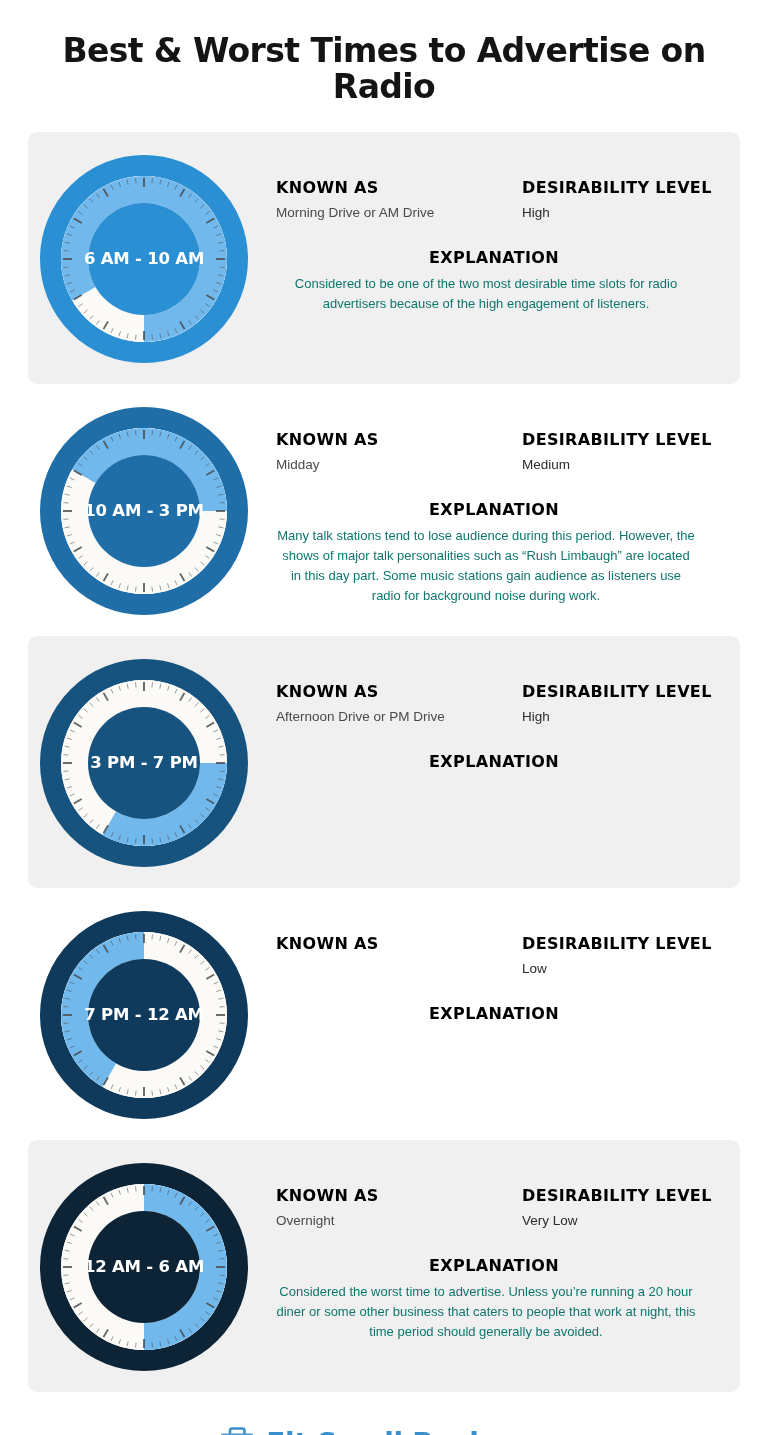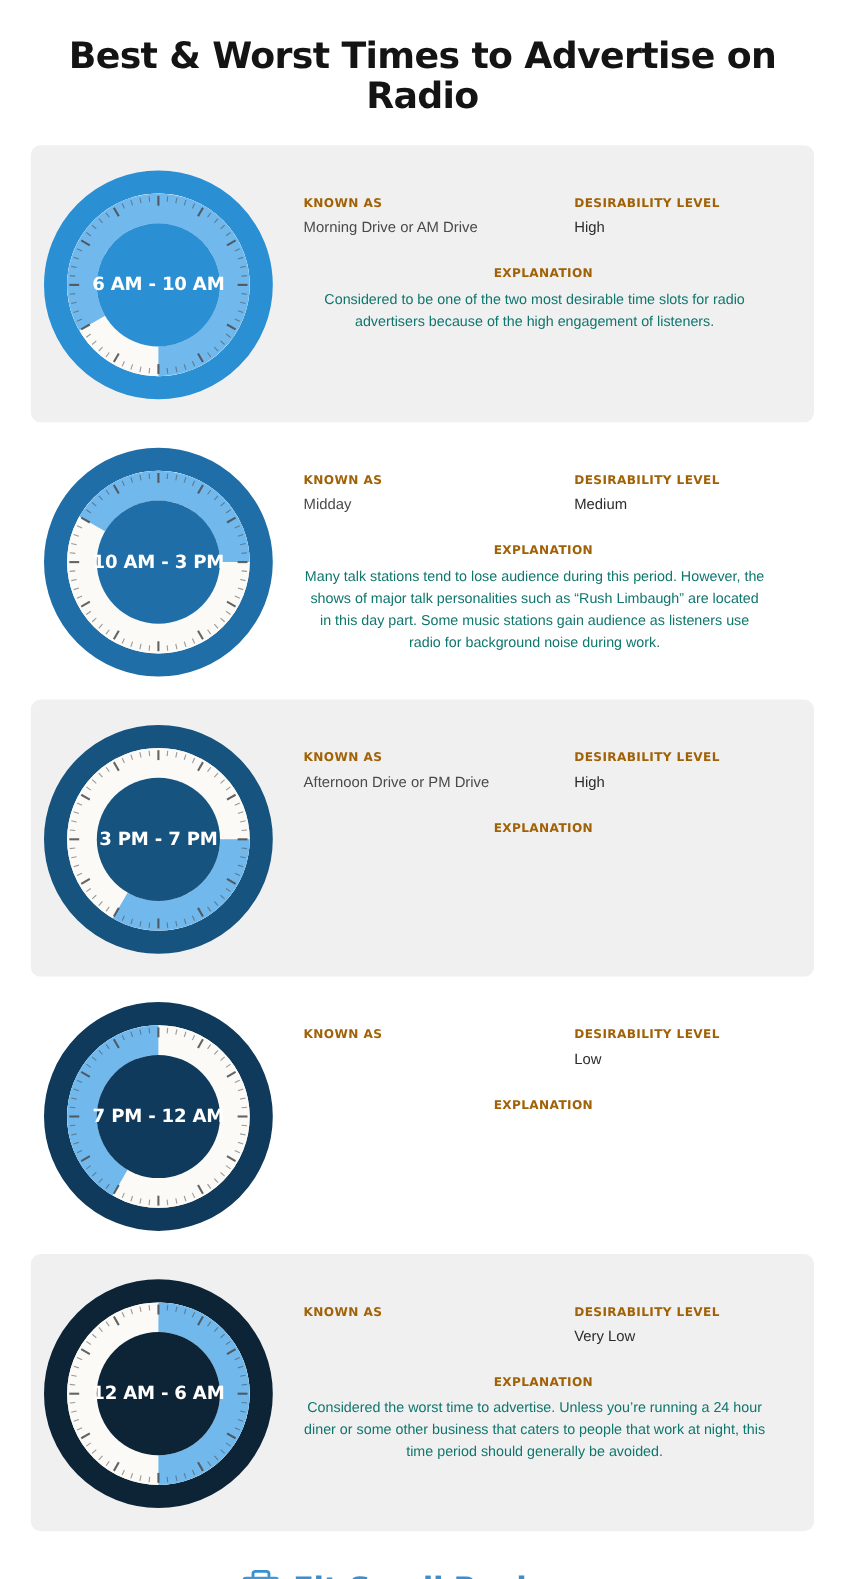--- a/index.html
+++ b/index.html
@@ -58,24 +58,24 @@
   }
   .info-top {
     display: flex;
     margin-bottom: 26px;
   }
   .col-known { width: 246px; min-width: 246px; }
   .col-level { flex: 1; }
 
   .lbl {
     font-family: "DejaVu Sans", sans-serif;
-    font-size: 11px;
+    font-size: 16px;
     font-weight: bold;
     letter-spacing: 0.35px;
-    color: #a16207;
+    color: #000000;
     text-transform: uppercase;
     margin-bottom: 7px;
   }
   .val {
     font-size: 13.5px;
     color: #4a4a4a;
     line-height: 1.35;
   }
   .val.dark { color: #2b2b2b; }
 
@@ -533,29 +533,30 @@
               <line x1="98.53319447532007" y1="26.443726475169854" x2="99.05583679165835" y2="31.416335952011224" stroke="#4a4a4a" stroke-width="1" opacity="0.55"></line>
             </g>
             <circle cx="107" cy="107" r="56" fill="#0d2437"></circle>
             <text x="107" y="112" text-anchor="middle" fill="#ffffff" font-family="&quot;DejaVu Sans&quot;, sans-serif" font-size="16.5" font-weight="bold" letter-spacing="-0.2">12 AM - 6 AM</text>
           </svg>
         </div>
         <div class="info">
           <div class="info-top">
             <div class="col-known">
               <div class="lbl">KNOWN AS</div>
+              <div class="val">Overnight</div>
             </div>
             <div class="col-level">
               <div class="lbl">DESIRABILITY LEVEL</div>
               <div class="val dark">Very Low</div>
             </div>
           </div>
           <div class="explanation-block">
             <div class="lbl">EXPLANATION</div>
-            <div class="explanation-text">Considered the worst time to advertise. Unless you’re running a 24 hour diner or some other business that caters to people that work at night, this time period should generally be avoided.</div>
+            <div class="explanation-text">Considered the worst time to advertise. Unless you’re running a 20 hour diner or some other business that caters to people that work at night, this time period should generally be avoided.</div>
           </div>
         </div>
       </div>
     </div>
 
   <div class="footer">
     <span>
       <svg width="38" height="32" viewBox="0 0 38 32" aria-hidden="true">
         <path d="M12 7 L12 4.5 Q12 2.5 14.5 2.5 L24 2.5 Q26.5 2.5 26.5 4.5 L26.5 7" fill="none" stroke="#3a8fcf" stroke-width="2.6" stroke-linecap="round"></path>
         <rect x="2.5" y="7.5" width="33" height="20" rx="3" fill="#4596d4"></rect>

